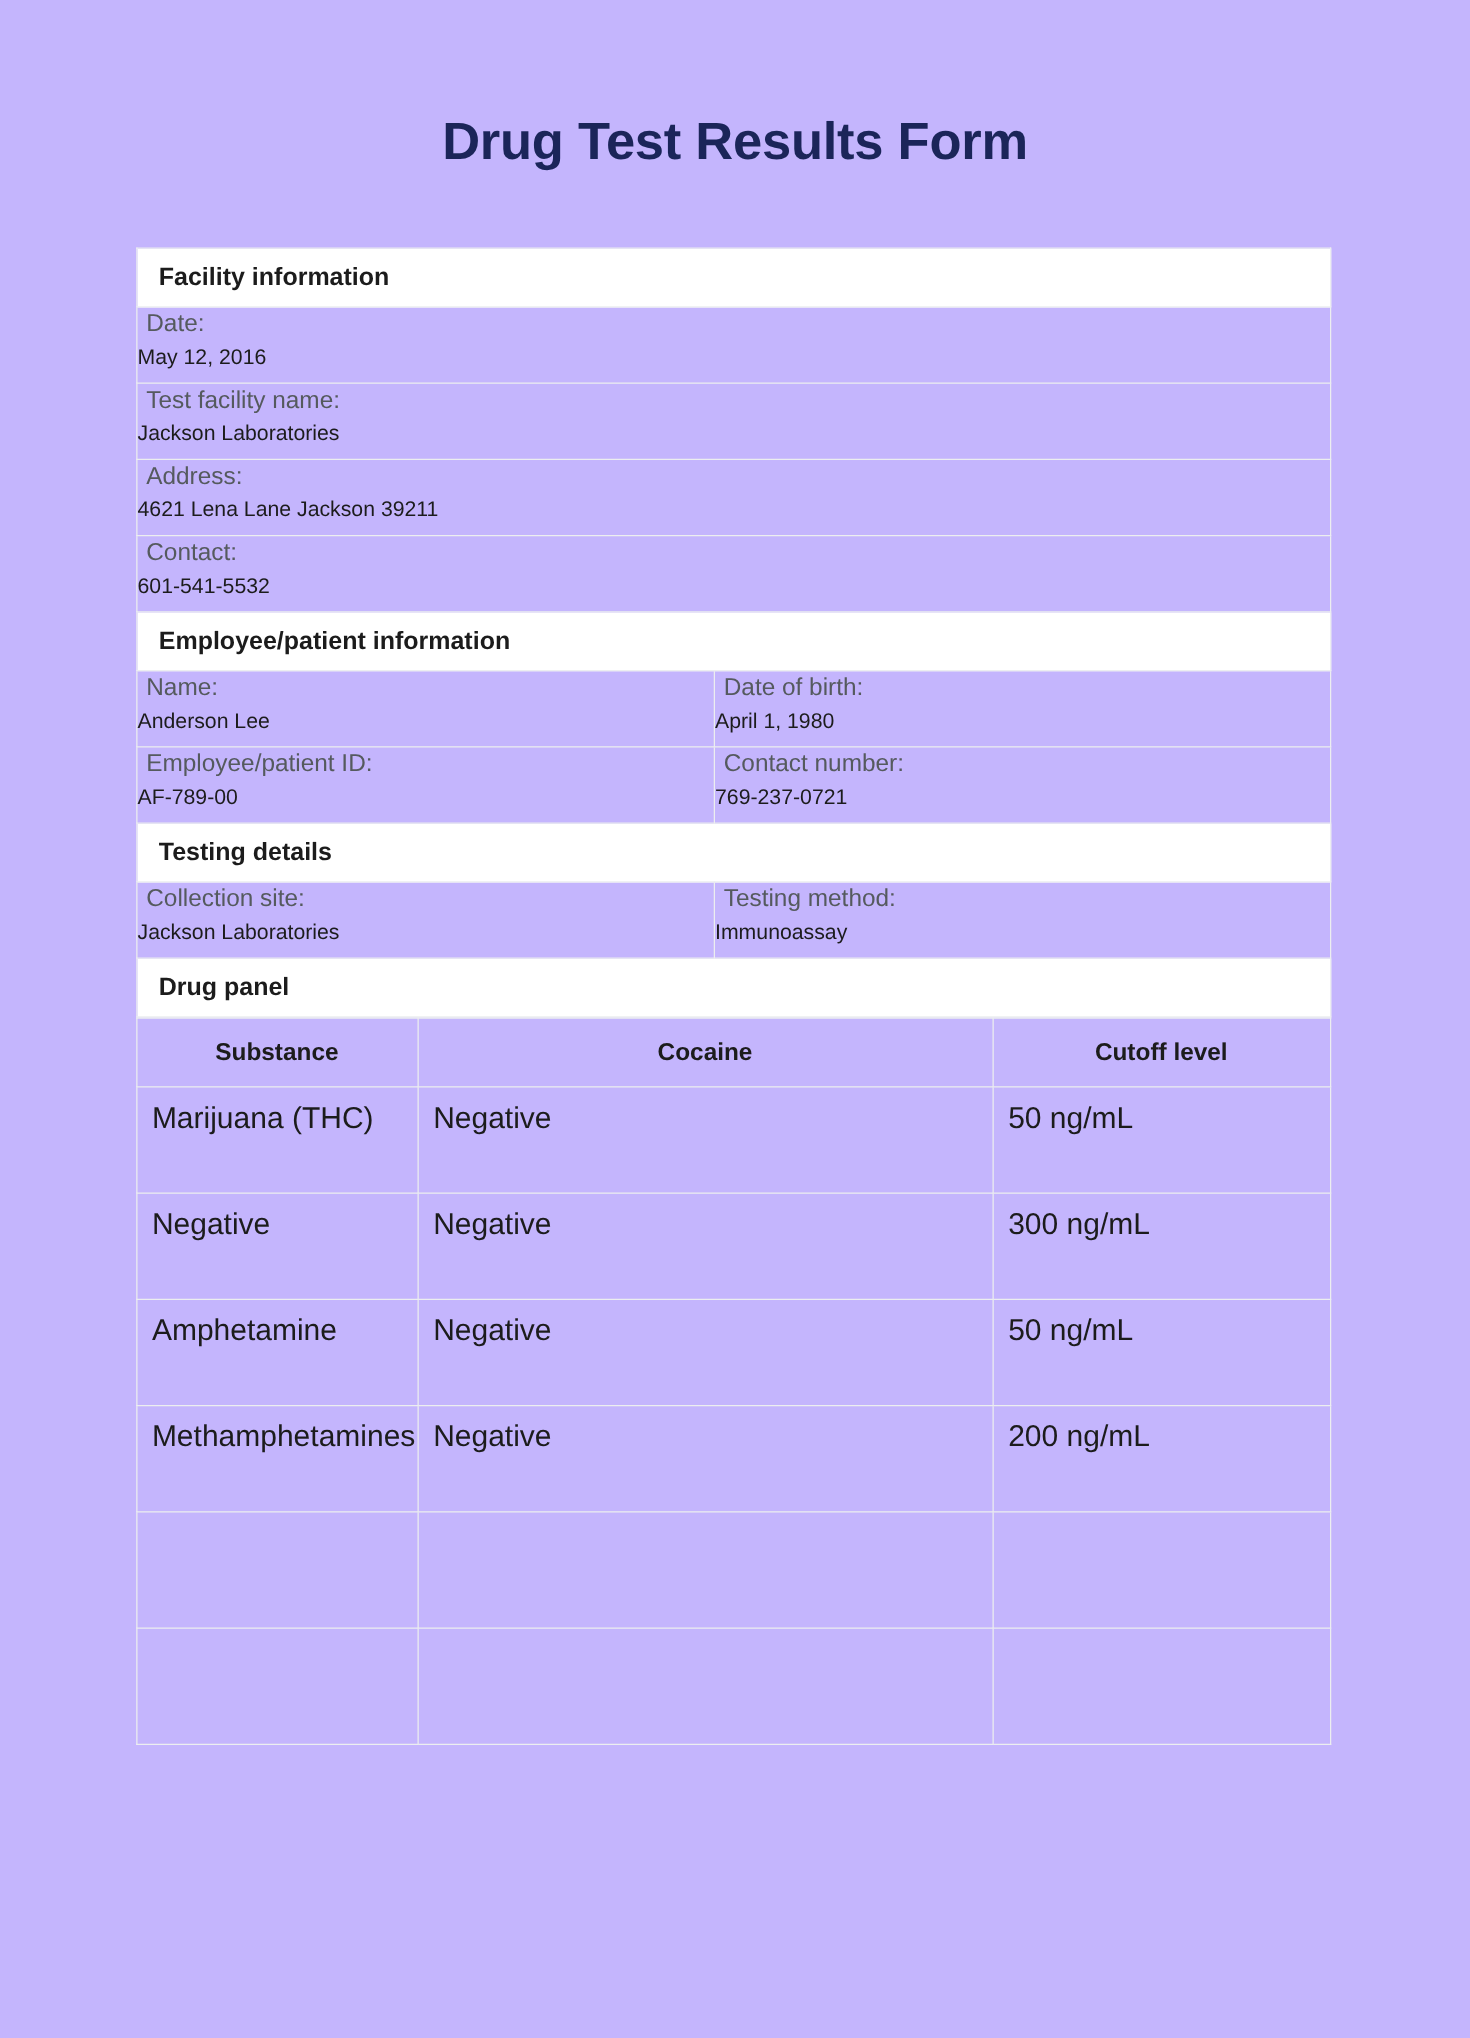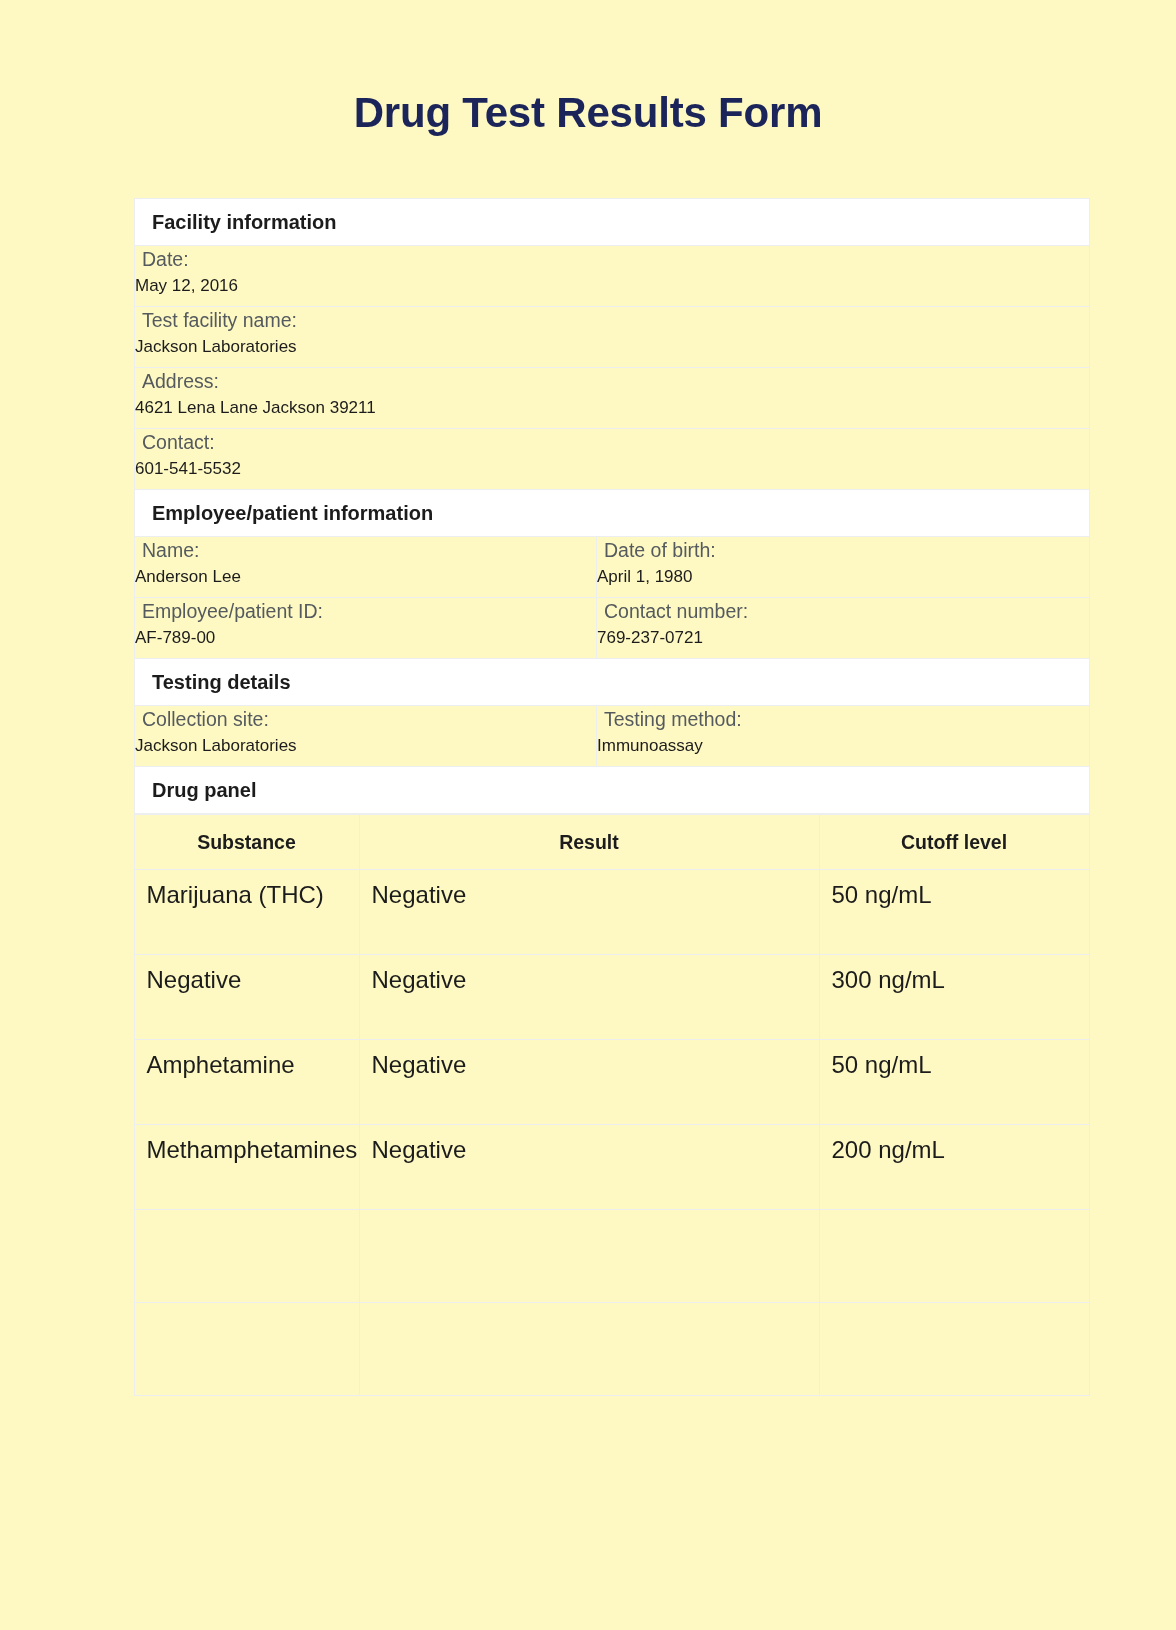--- a/index.html
+++ b/index.html
@@ -13,21 +13,21 @@
     font-family: "Liberation Sans", sans-serif;
     color: #222222;
     -webkit-font-smoothing: antialiased;
   }
 
   .page {
     position: relative;
     width: 1176px;
     height: 1630px;
     box-sizing: border-box;
-    background: #fef9c3;
+    background: #c4b5fd;
   }
 
   .form-title {
     position: absolute;
     top: 88px;
     left: 0;
     width: 1176px;
     text-align: center;
     font-size: 42px;
     font-weight: bold;
@@ -36,21 +36,20 @@
     line-height: 50px;
   }
 
   .form-table {
     position: absolute;
     top: 198px;
     left: 109px;
     width: 955px;
     border-collapse: collapse;
     table-layout: fixed;
-    margin-left: 25px;
   }
 
   .form-table td, .form-table th {
     border: 1px solid #eceef0;
     padding: 0;
     vertical-align: top;
   }
 
   
   .section-row td {
@@ -221,21 +220,21 @@
 
           <table class="form-table" style="position:static;width:955px;left:auto;top:auto;margin-left:-1px;">
             <colgroup>
               <col class="col-substance">
               <col class="col-result">
               <col class="col-cutoff">
             </colgroup>
             <thead>
               <tr class="panel-head">
                 <th>Substance</th>
-                <th>Result</th>
+                <th>Cocaine</th>
                 <th>Cutoff level</th>
               </tr>
             </thead>
             <tbody class="panel-body">
 
               <tr>
                 <td>Marijuana (THC)</td>
                 <td>Negative</td>
                 <td>50 ng/mL</td>
               </tr>

